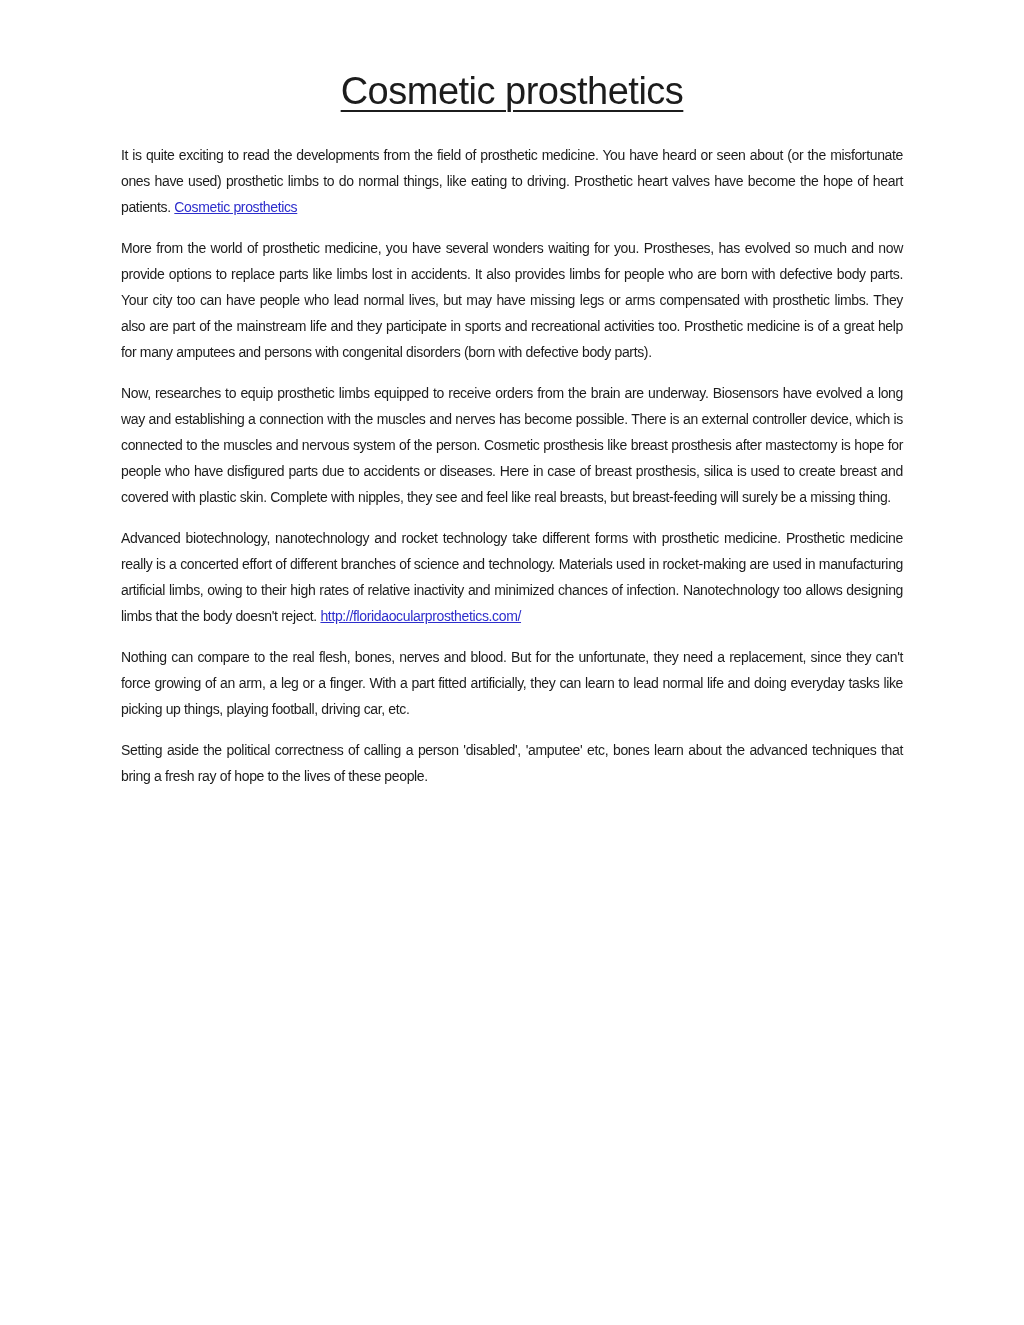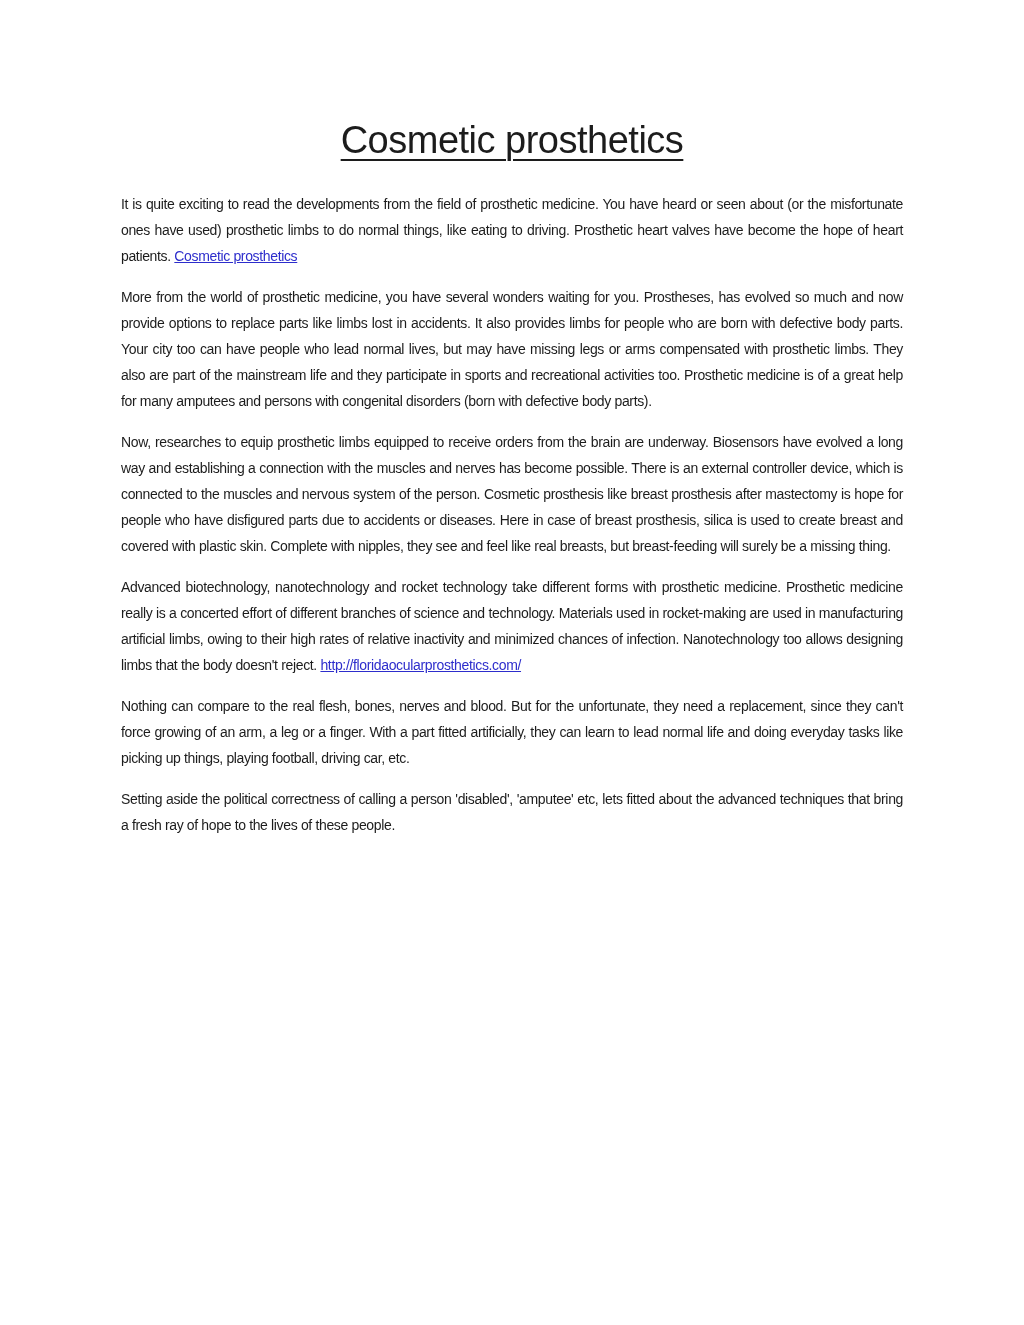--- a/index.html
+++ b/index.html
@@ -13,21 +13,21 @@
     width:1024px;
     height:1325px;
     background:var(--page-bg);
     font-family:"Liberation Sans", sans-serif;
     color:var(--text-color);
     overflow:hidden;
   }
   .page{
     width:1024px;
     height:1325px;
-    padding:119px 121px 0 121px;
+    padding:70px 121px 0 121px;
   }
   .doc-title{
     margin:0 0 29px 0;
     font-size:38px;
     font-weight:400;
     letter-spacing:-0.5px;
     text-align:center;
     text-decoration:underline;
     text-decoration-thickness:2px;
     text-underline-offset:6px;
@@ -57,15 +57,15 @@
   <p class="doc-paragraph"><span>It is quite exciting to read the developments from the field of prosthetic medicine. You have heard or seen about (or the misfortunate ones have used) prosthetic limbs to do normal things, like eating to driving. Prosthetic heart valves have become the hope of heart patients. </span><a class="doc-link">Cosmetic prosthetics</a></p>
 
   <p class="doc-paragraph"><span>More from the world of prosthetic medicine, you have several wonders waiting for you. Prostheses, has evolved so much and now provide options to replace parts like limbs lost in accidents. It also provides limbs for people who are born with defective body parts. Your city too can have people who lead normal lives, but may have missing legs or arms compensated with prosthetic limbs. They also are part of the mainstream life and they participate in sports and recreational activities too. Prosthetic medicine is of a great help for many amputees and persons with congenital disorders (born with defective body parts).</span></p>
 
   <p class="doc-paragraph"><span>Now, researches to equip prosthetic limbs equipped to receive orders from the brain are underway. Biosensors have evolved a long way and establishing a connection with the muscles and nerves has become possible. There is an external controller device, which is connected to the muscles and nervous system of the person. Cosmetic prosthesis like breast prosthesis after mastectomy is hope for people who have disfigured parts due to accidents or diseases. Here in case of breast prosthesis, silica is used to create breast and covered with plastic skin. Complete with nipples, they see and feel like real breasts, but breast-feeding will surely be a missing thing.</span></p>
 
   <p class="doc-paragraph"><span>Advanced biotechnology, nanotechnology and rocket technology take different forms with prosthetic medicine. Prosthetic medicine really is a concerted effort of different branches of science and technology. Materials used in rocket-making are used in manufacturing artificial limbs, owing to their high rates of relative inactivity and minimized chances of infection. Nanotechnology too allows designing limbs that the body doesn't reject. </span><a class="doc-link">http://floridaocularprosthetics.com/</a></p>
 
   <p class="doc-paragraph"><span>Nothing can compare to the real flesh, bones, nerves and blood. But for the unfortunate, they need a replacement, since they can't force growing of an arm, a leg or a finger. With a part fitted artificially, they can learn to lead normal life and doing everyday tasks like picking up things, playing football, driving car, etc.</span></p>
 
-  <p class="doc-paragraph"><span>Setting aside the political correctness of calling a person 'disabled', 'amputee' etc, lets fitted about the advanced techniques that bring a fresh ray of hope to the lives of these people.</span></p>
+  <p class="doc-paragraph"><span>Setting aside the political correctness of calling a person 'disabled', 'amputee' etc, bones learn about the advanced techniques that bring a fresh ray of hope to the lives of these people.</span></p>
 
 </div>
 
 </body></html>

